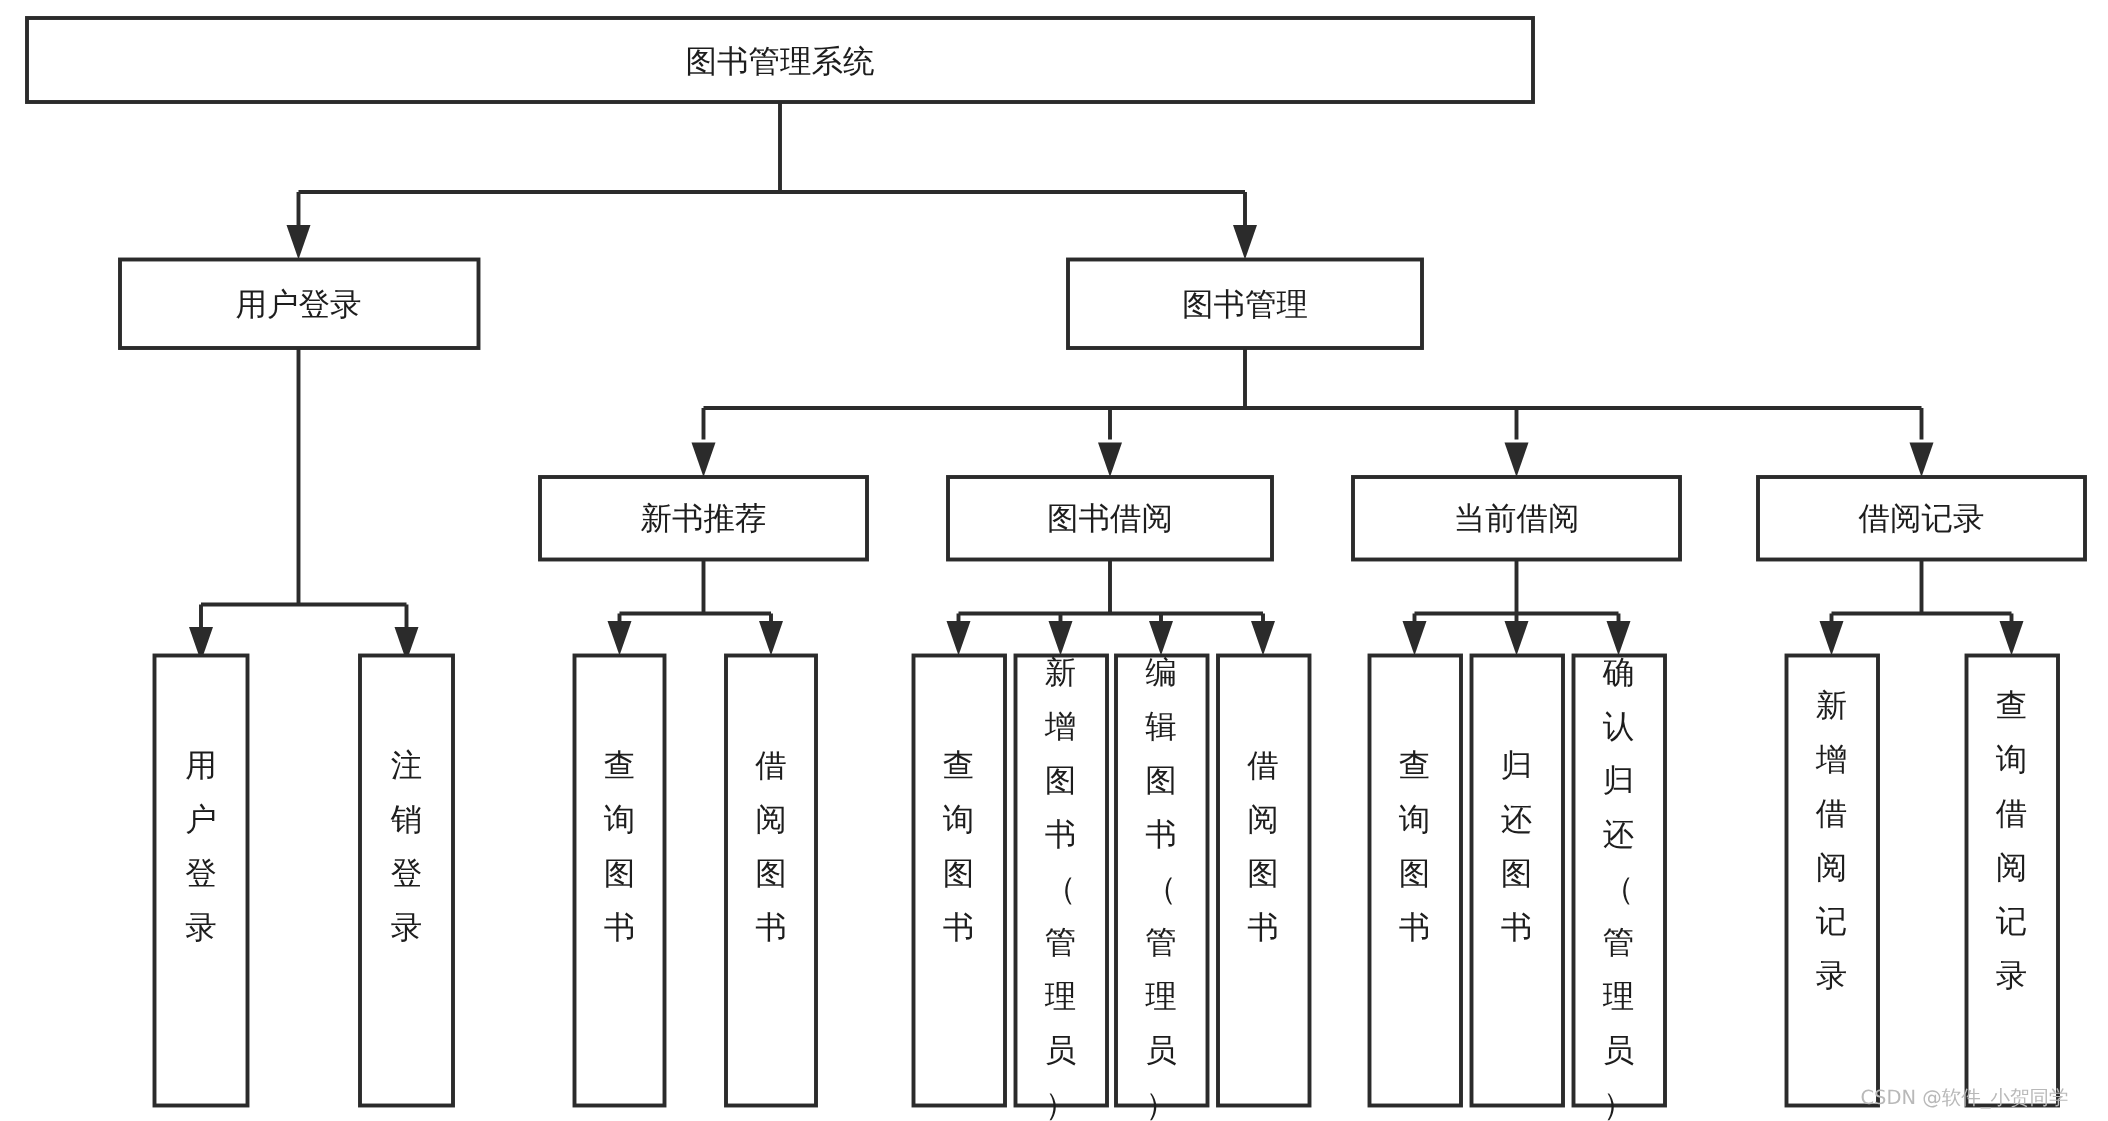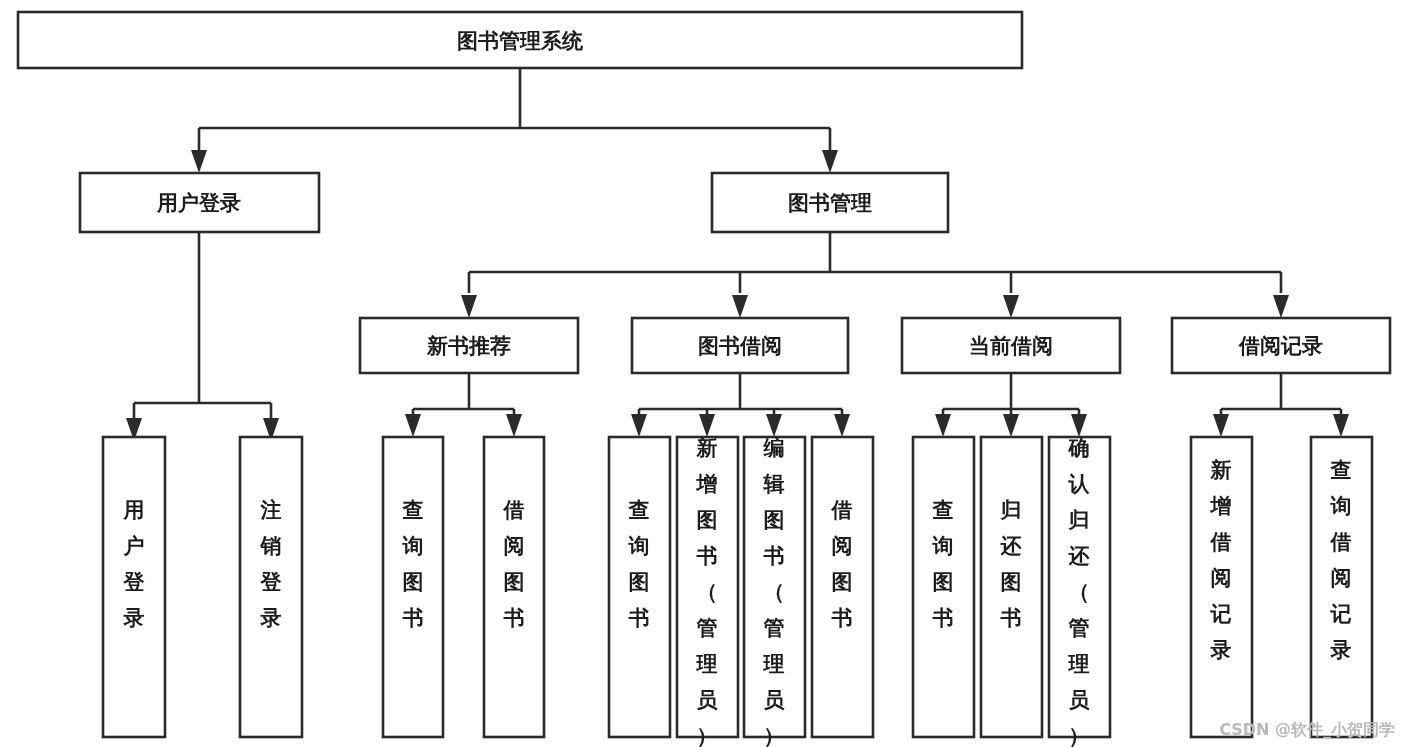--- a/index.html
+++ b/index.html
@@ -11,21 +11,20 @@
     width: 1405px;
     height: 747px;
     font-family: "DejaVu Sans", "Liberation Sans", sans-serif;
     overflow: hidden;
   }
   #diagram-root {
     position: relative;
     width: 1405px;
     height: 747px;
     background: #ffffff;
-    font-weight: bold;
   }
   svg.diagram {
     position: absolute;
     top: 0;
     left: 0;
     width: 1405px;
     height: 747px;
     display: block;
   }
   .node-box {
@@ -51,24 +50,24 @@
     dominant-baseline: middle;
   }
   .node-label-vert {
     font-family: "DejaVu Sans", "Liberation Sans", sans-serif;
     font-size: 21px;
     fill: #1d1d1d;
     text-anchor: middle;
   }
   .watermark {
     position: absolute;
-    right: 10px;
+    right: 26px;
     bottom: 6px;
     font-family: "DejaVu Sans", "Liberation Sans", sans-serif;
-    font-size: 16px;
+    font-size: 13px;
     color: #b9b9b9;
     white-space: nowrap;
     user-select: none;
   }
 </style>
 </head>
 <body>
 
 <div id="diagram-root">
 

